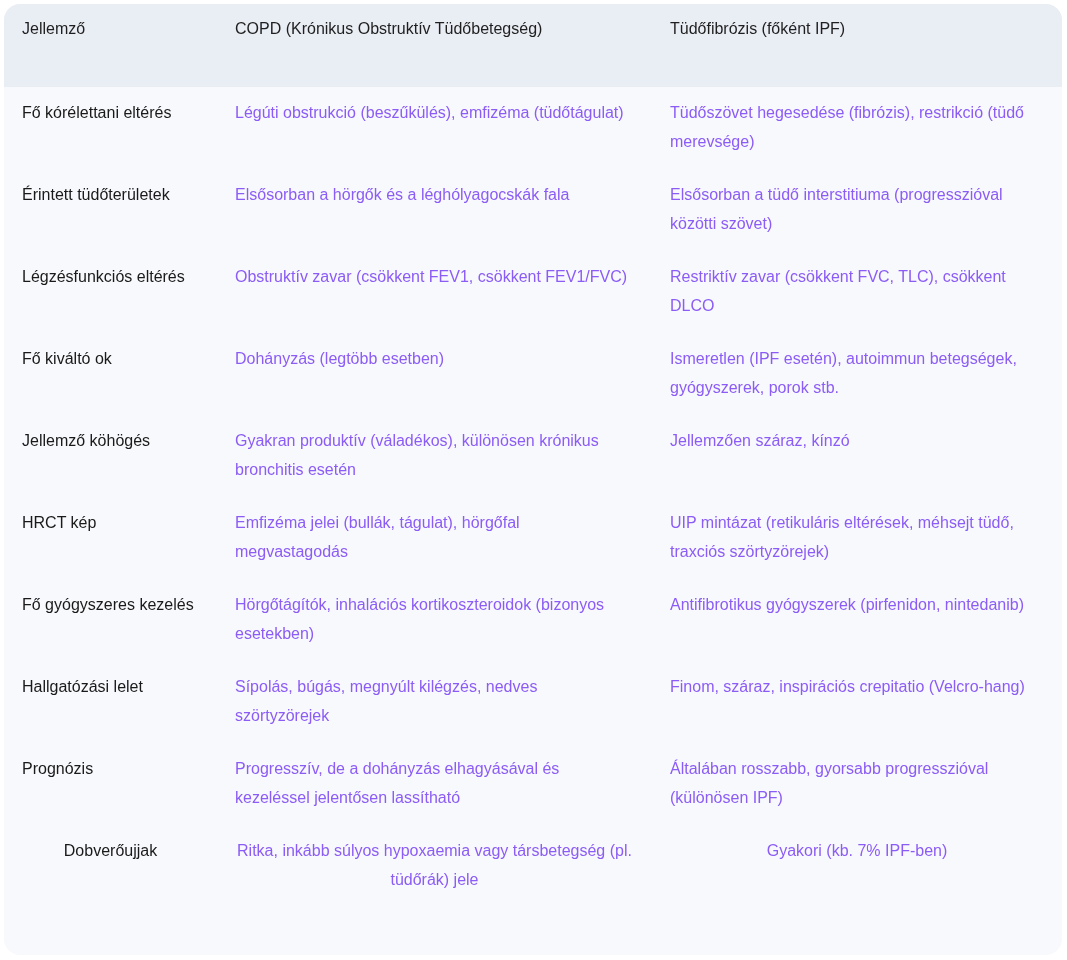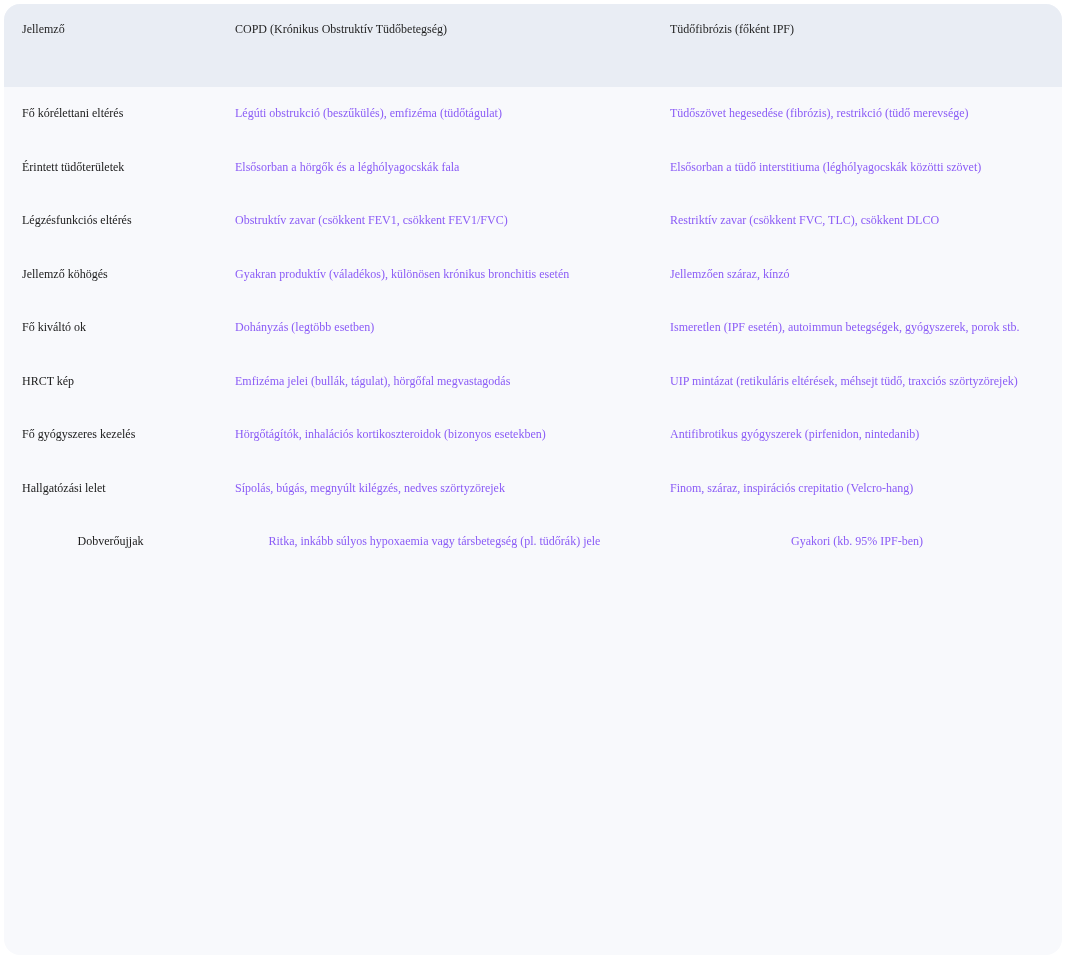--- a/index.html
+++ b/index.html
@@ -22,23 +22,22 @@
     width: 1058px;
     height: 951px;
     border-radius: 16px;
     background: #f8f9fc;
     overflow: hidden;
   }
   table {
     width: 100%;
     border-collapse: collapse;
     table-layout: fixed;
-    font-size: 12px;
+    font-size: 16px;
     line-height: 28.5px;
-    font-family: Liberation Serif, serif;
   }
   col.c1 { width: 213px; }
   col.c2 { width: 435px; }
   col.c3 { width: 410px; }
   thead tr {
     background: #e9edf4;
   }
   th {
     text-align: left;
     font-weight: normal;
@@ -76,52 +75,57 @@
     </thead>
     <tbody>
       <tr class="r-first">
         <td class="c-first">Fő kórélettani eltérés</td>
         <td>Légúti obstrukció (beszűkülés), emfizéma (tüdőtágulat)</td>
         <td>Tüdőszövet hegesedése (fibrózis), restrikció (tüdő merevsége)</td>
       </tr>
       <tr>
         <td class="c-first">Érintett tüdőterületek</td>
         <td>Elsősorban a hörgők és a léghólyagocskák fala</td>
-        <td>Elsősorban a tüdő interstitiuma (léghólyagocskák közötti szövet)</td>
+        <td>Elsősorban a tüdő interstitiuma (progresszióval közötti szövet)</td>
       </tr>
       <tr>
         <td class="c-first">Légzésfunkciós eltérés</td>
         <td>Obstruktív zavar (csökkent FEV1, csökkent FEV1/FVC)</td>
         <td>Restriktív zavar (csökkent FVC, TLC), csökkent DLCO</td>
       </tr>
       <tr>
+        <td class="c-first">Fő kiváltó ok</td>
+        <td>Dohányzás (legtöbb esetben)</td>
+        <td>Ismeretlen (IPF esetén), autoimmun betegségek, gyógyszerek, porok stb.</td>
+      </tr>
+      <tr>
         <td class="c-first">Jellemző köhögés</td>
         <td>Gyakran produktív (váladékos), különösen krónikus bronchitis esetén</td>
         <td>Jellemzően száraz, kínzó</td>
-      </tr>
-      <tr>
-        <td class="c-first">Fő kiváltó ok</td>
-        <td>Dohányzás (legtöbb esetben)</td>
-        <td>Ismeretlen (IPF esetén), autoimmun betegségek, gyógyszerek, porok stb.</td>
       </tr>
       <tr>
         <td class="c-first">HRCT kép</td>
         <td>Emfizéma jelei (bullák, tágulat), hörgőfal megvastagodás</td>
         <td>UIP mintázat (retikuláris eltérések, méhsejt tüdő, traxciós szörtyzörejek)</td>
       </tr>
       <tr>
         <td class="c-first">Fő gyógyszeres kezelés</td>
         <td>Hörgőtágítók, inhalációs kortikoszteroidok (bizonyos esetekben)</td>
         <td>Antifibrotikus gyógyszerek (pirfenidon, nintedanib)</td>
       </tr>
       <tr>
         <td class="c-first">Hallgatózási lelet</td>
         <td>Sípolás, búgás, megnyúlt kilégzés, nedves szörtyzörejek</td>
         <td>Finom, száraz, inspirációs crepitatio (Velcro-hang)</td>
       </tr>
+      <tr>
+        <td class="c-first">Prognózis</td>
+        <td>Progresszív, de a dohányzás elhagyásával és kezeléssel jelentősen lassítható</td>
+        <td>Általában rosszabb, gyorsabb progresszióval (különösen IPF)</td>
+      </tr>
       <tr class="r-last">
         <td class="c-first">Dobverőujjak</td>
         <td>Ritka, inkább súlyos hypoxaemia vagy társbetegség (pl. tüdőrák) jele</td>
-        <td>Gyakori (kb. 95% IPF-ben)</td>
+        <td>Gyakori (kb. 7% IPF-ben)</td>
       </tr>
     </tbody>
   </table>
 </div>
 
 </body></html>

